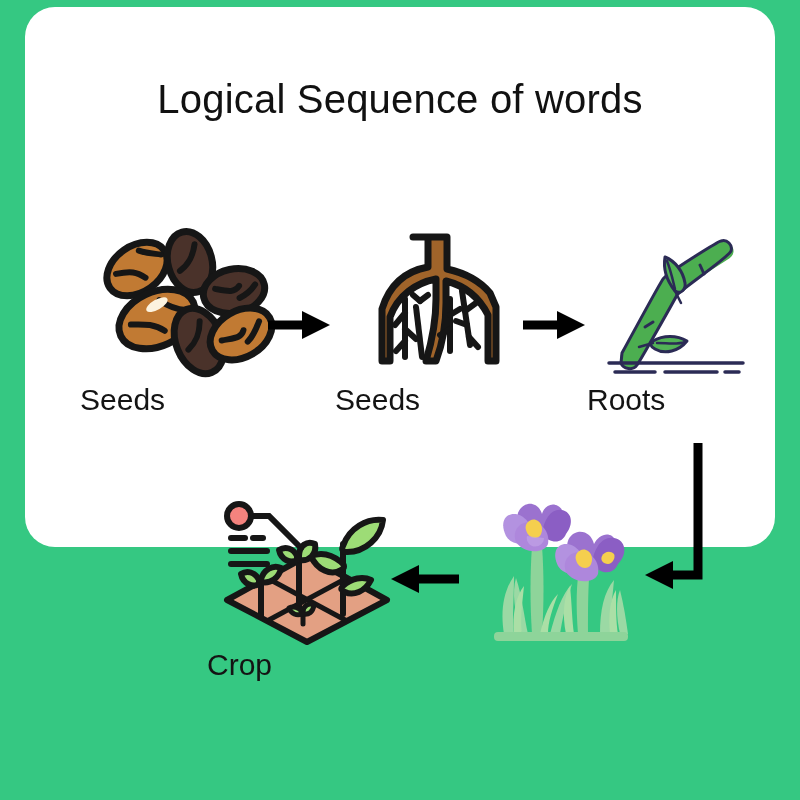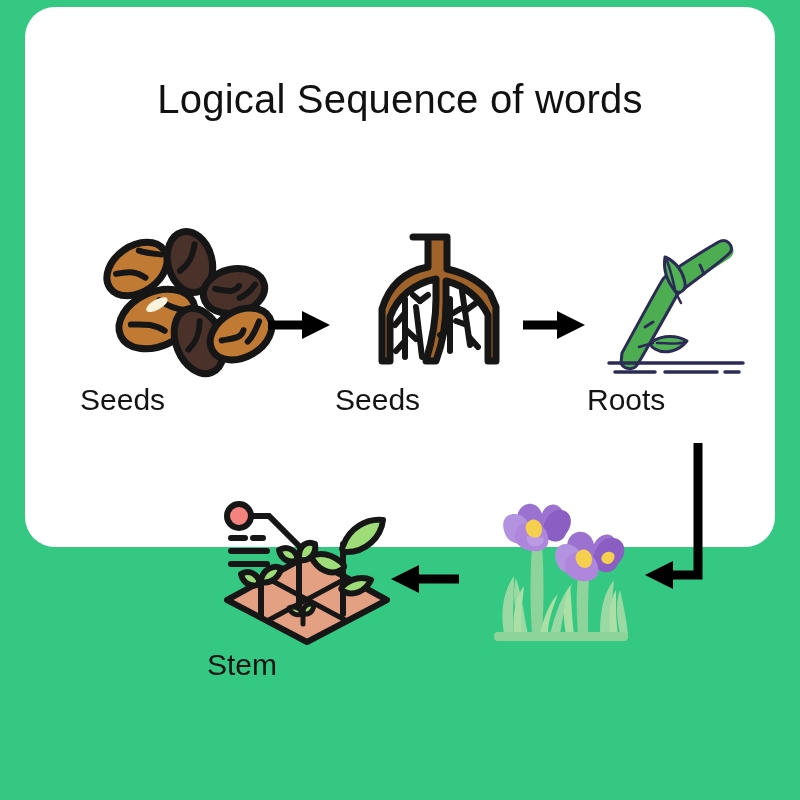--- a/index.html
+++ b/index.html
@@ -238,21 +238,21 @@
           <g>
             <path d="M 28 22 L 52 22 L 84 54" fill="none" stroke="#161616" stroke-width="6" stroke-linecap="round"></path>
             <circle cx="22" cy="22" r="12" fill="#F4837E" stroke="#161616" stroke-width="6"></circle>
             <path d="M 14 44 L 28 44" stroke="#161616" stroke-width="6" stroke-linecap="round"></path>
             <path d="M 36 44 L 46 44" stroke="#161616" stroke-width="6" stroke-linecap="round"></path>
             <path d="M 14 57 L 50 57" stroke="#161616" stroke-width="6" stroke-linecap="round"></path>
             <path d="M 14 70 L 50 70" stroke="#161616" stroke-width="6" stroke-linecap="round"></path>
           </g>
         </svg>
       </div>
-      <div class="caption">Stem</div>
+      <div class="caption">Crop</div>
     </div>
 
     <div class="node" id="node-flowers">
       <div class="art">
         <svg viewBox="0 0 180 150" width="180" height="150">
 
           <g stroke="none">
             <path d="M 62 140 C 60 110 60 80 62 52 L 72 52 C 74 80 74 110 72 140 Z" fill="#8ED49A"></path>
             <path d="M 108 140 C 106 112 106 90 110 70 L 120 72 C 118 92 118 114 118 140 Z" fill="#8ED49A"></path>
           </g>

